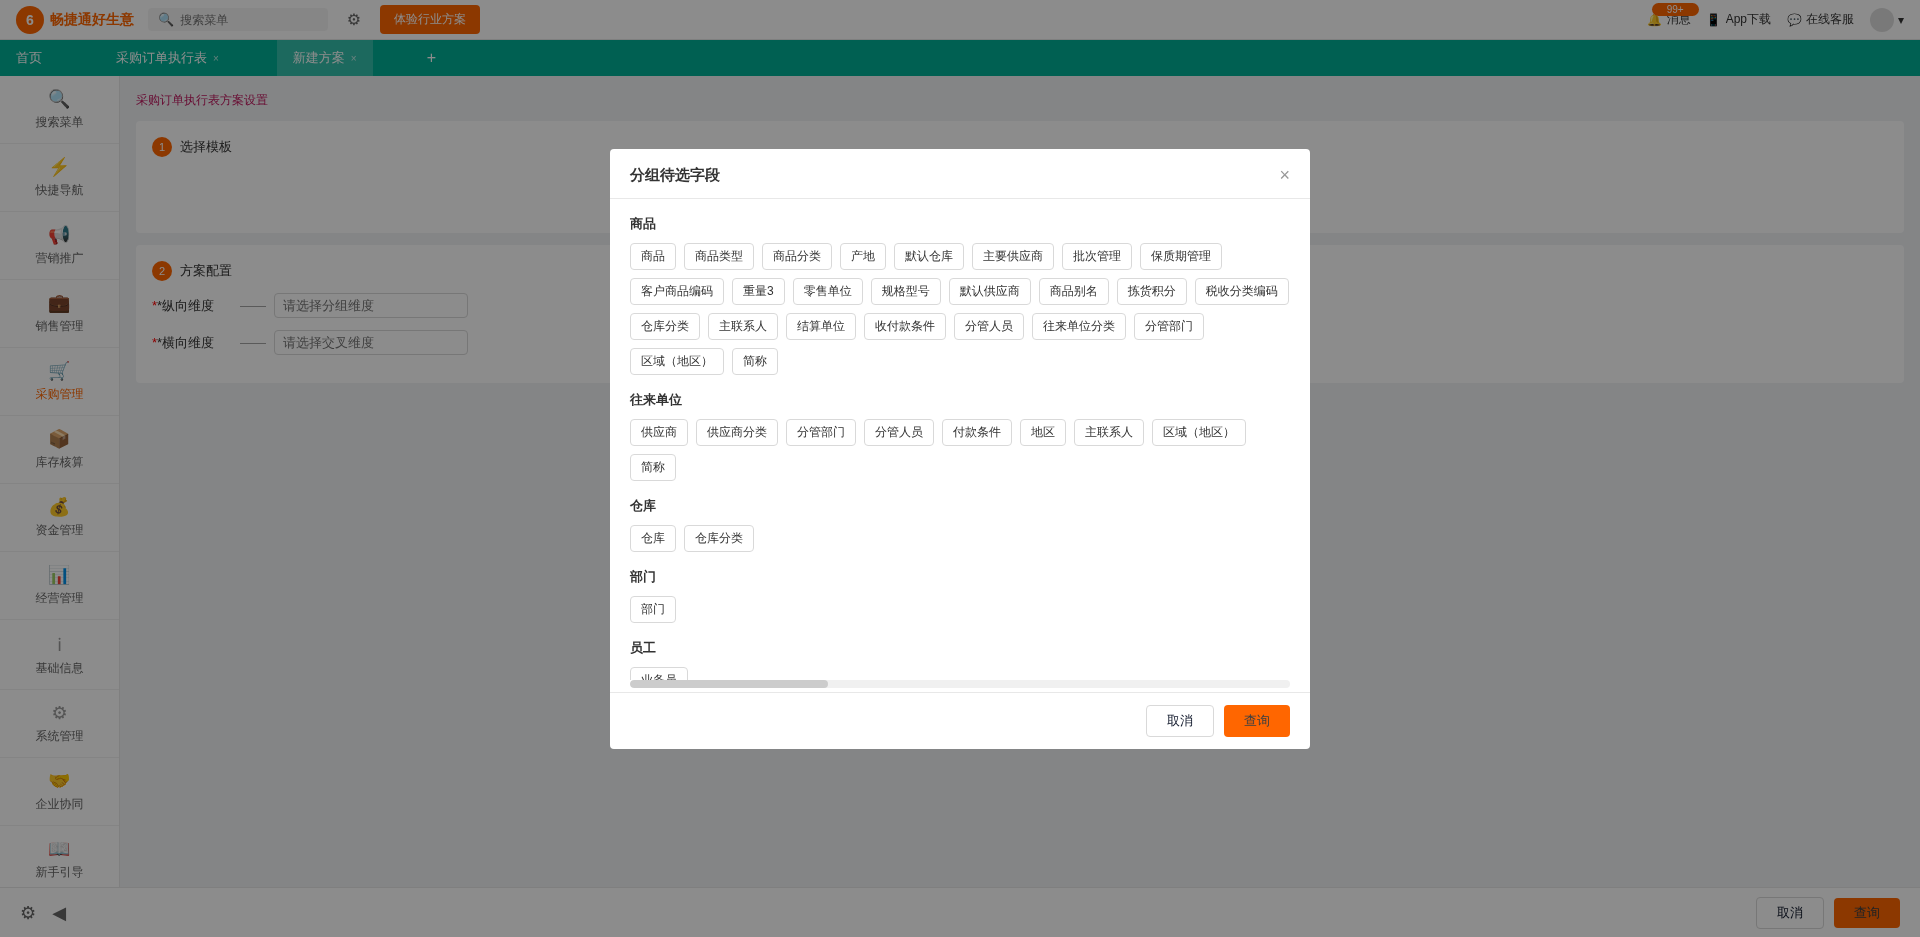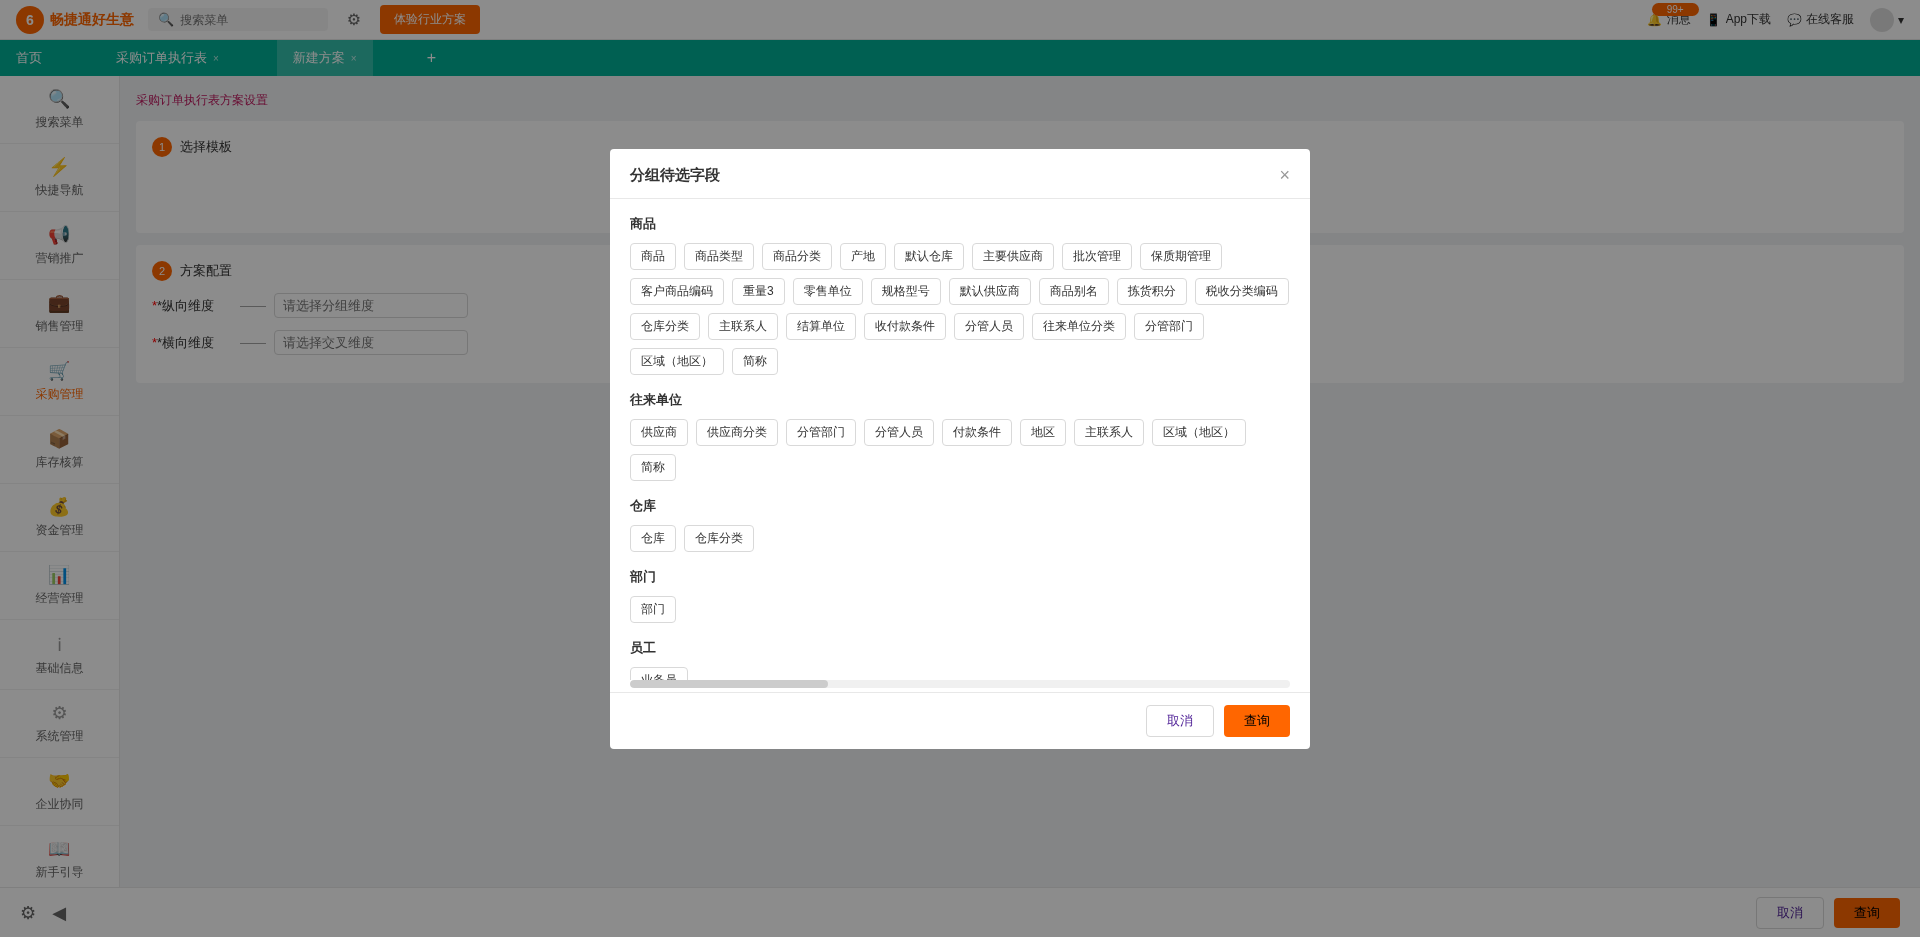--- a/index.html
+++ b/index.html
@@ -88,22 +88,22 @@
     .field-section { margin-bottom: 16px; }
     .field-section-title { font-size: 13px; font-weight: bold; color: #333; margin-bottom: 10px; }
     .field-tags { display: flex; flex-wrap: wrap; gap: 8px; }
     .field-tag { border: 1px solid #d9d9d9; border-radius: 4px; padding: 4px 10px; font-size: 12px; color: #333; cursor: pointer; background: #fff; white-space: nowrap; }
 
     
     .dialog-body::-webkit-scrollbar { width: 6px; }
     .dialog-body::-webkit-scrollbar-thumb { background: #ccc; border-radius: 3px; }
 
     
-    .btn-cancel { border: 1px solid #d9d9d9; background: #fff; color: #4c1d95; padding: 6px 20px; border-radius: 4px; cursor: pointer; font-size: 13px; }
-    .btn-confirm { background: #f60; color: #000000; border: none; padding: 6px 20px; border-radius: 4px; cursor: pointer; font-size: 13px; }
+    .btn-cancel { border: 1px solid #d9d9d9; background: #fff; color: #0f172a; padding: 6px 20px; border-radius: 4px; cursor: pointer; font-size: 13px; }
+    .btn-confirm { background: #f60; color: #404040; border: none; padding: 6px 20px; border-radius: 4px; cursor: pointer; font-size: 13px; }
     .form-row { display: flex; align-items: center; gap: 8px; margin-bottom: 12px; }
     .form-label { color: #333; font-size: 13px; min-width: 80px; }
     .form-select { border: 1px solid #d9d9d9; border-radius: 4px; padding: 4px 8px; font-size: 13px; min-width: 150px; }
 
     
     .bottom-bar { position: fixed; bottom: 0; left: 0; width: 1920px; height: 50px; background: #fff; border-top: 1px solid #e8e8e8; display: flex; align-items: center; justify-content: space-between; padding: 0 20px; z-index: 10; }
     .bottom-left { display: flex; align-items: center; gap: 16px; }
     .bottom-right { display: flex; align-items: center; gap: 10px; }
   </style>
 </head>

